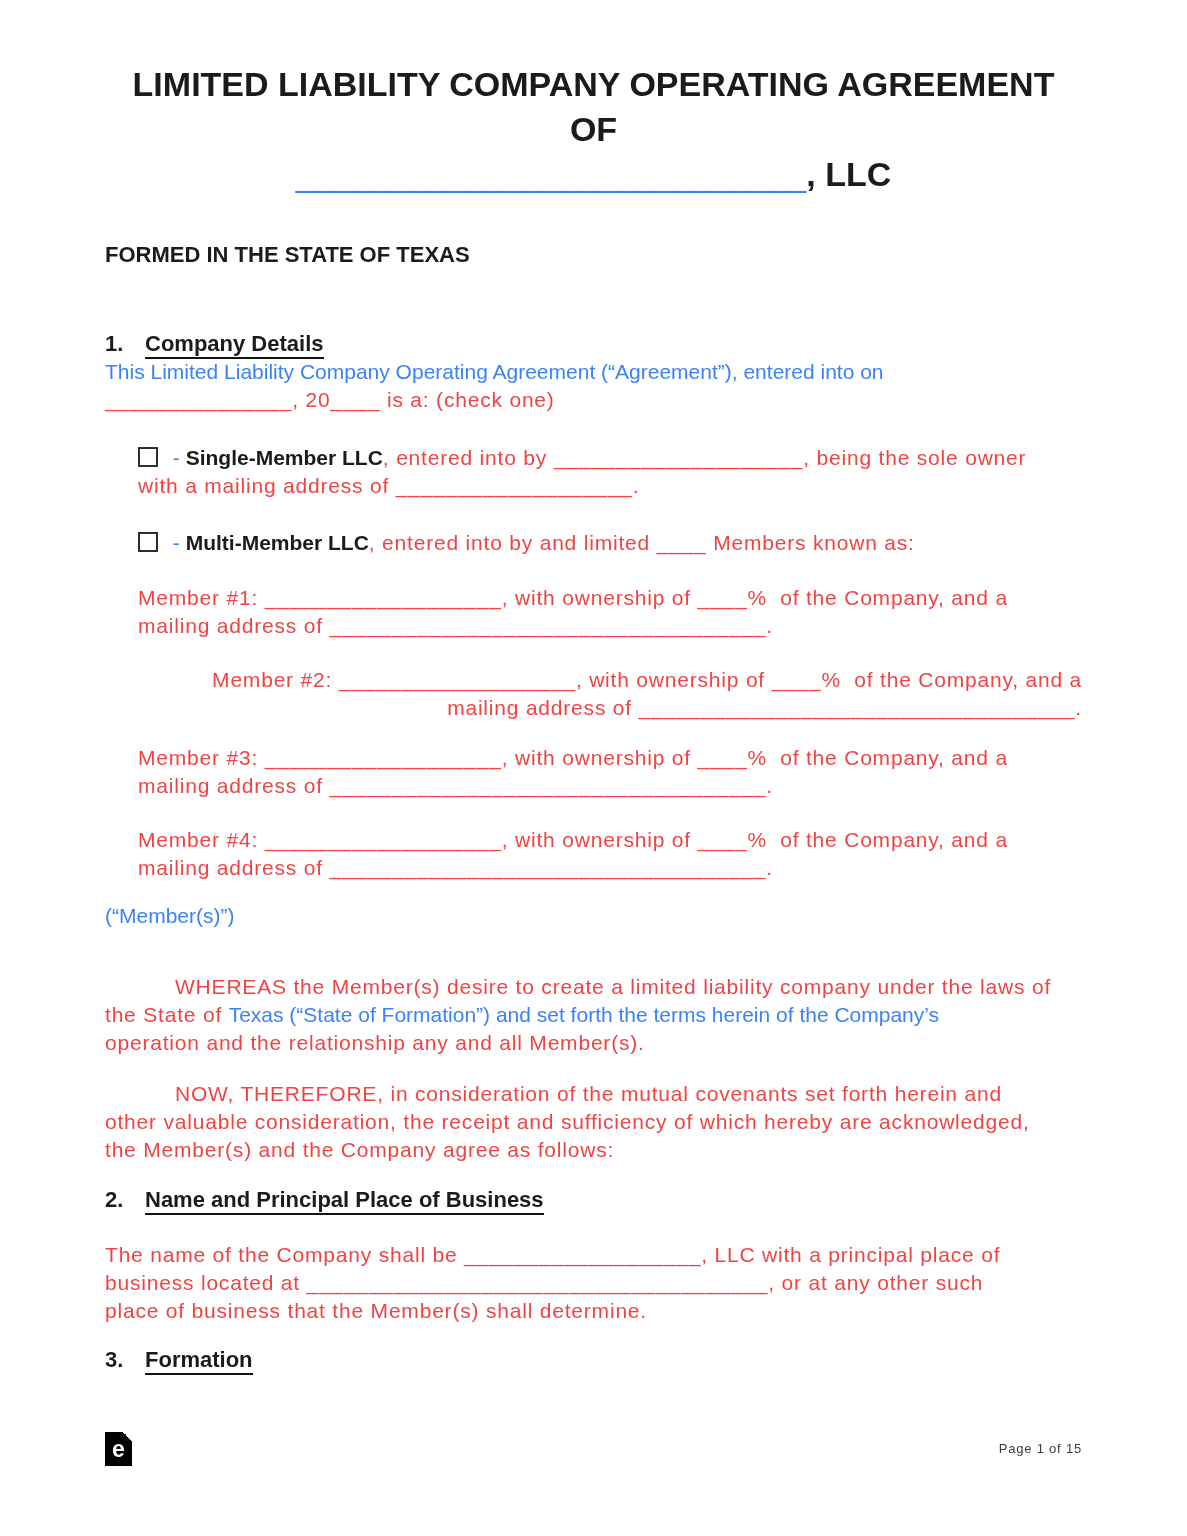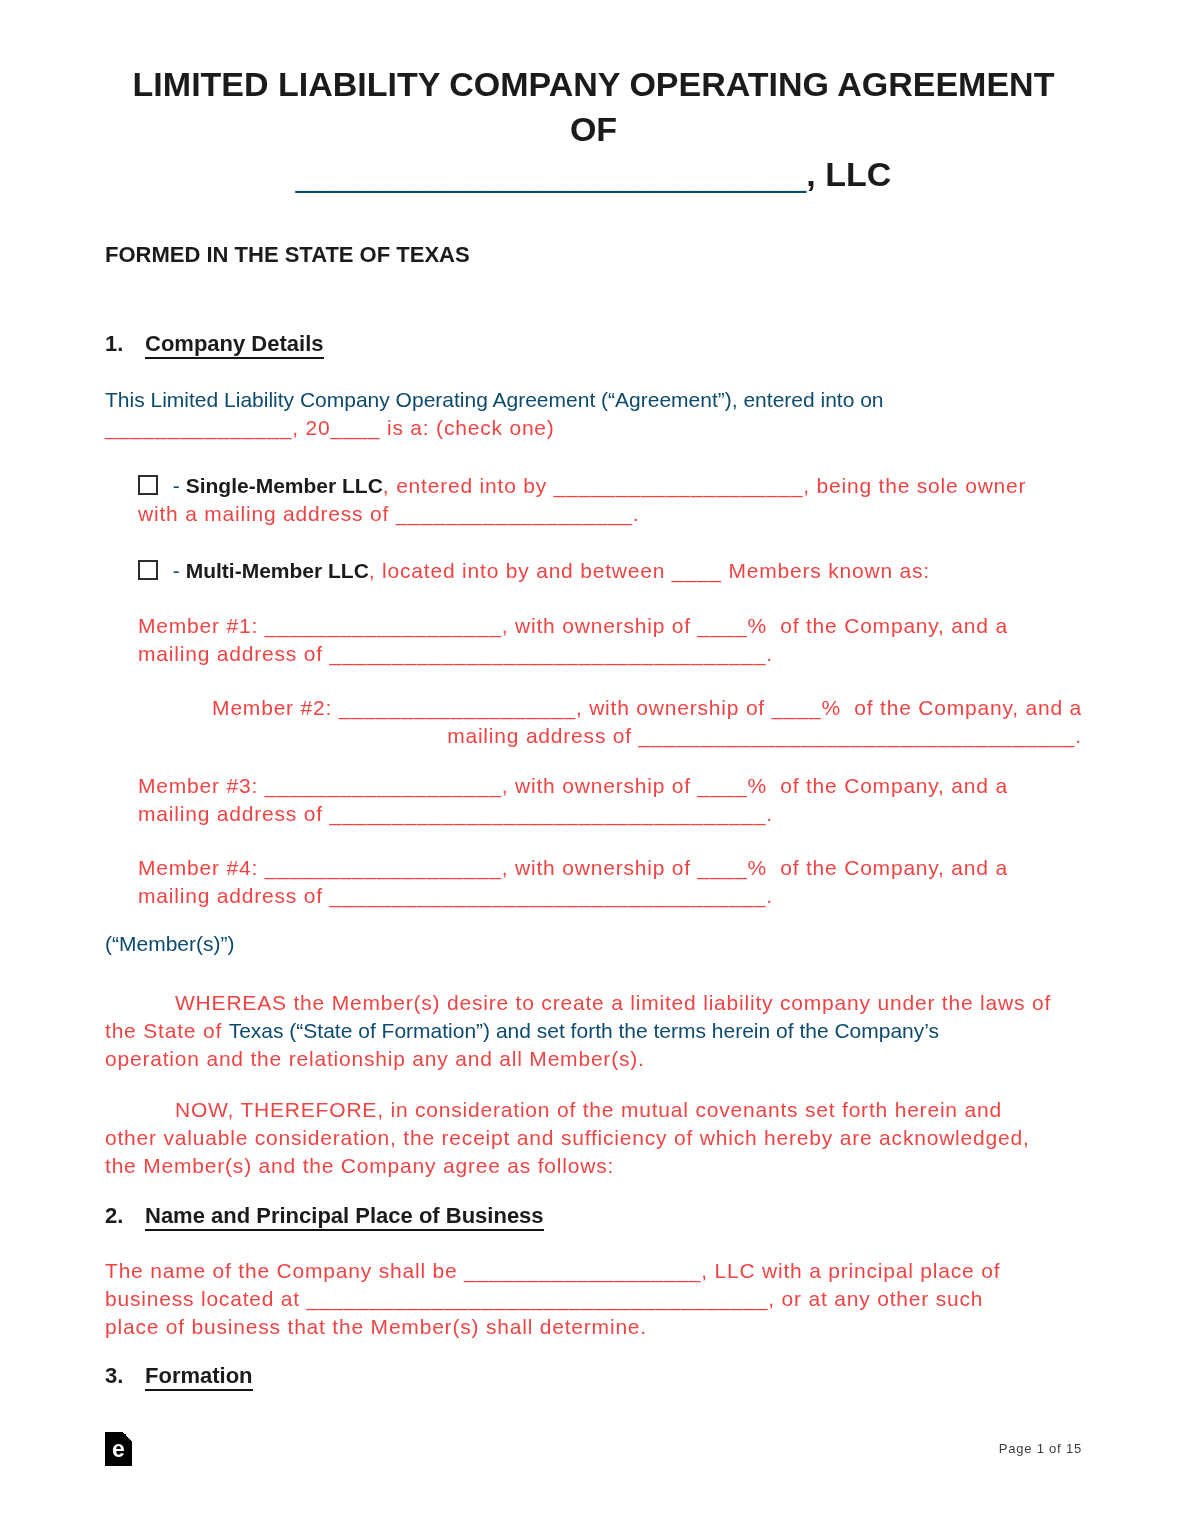--- a/index.html
+++ b/index.html
@@ -5,21 +5,21 @@
   html,body{margin:0;padding:0;background:#ffffff;}
   .page{
     width:1187px;height:1536px;position:relative;background:#ffffff;
     font-family:"Liberation Sans",sans-serif;color:#1b1b1b;overflow:hidden;
   }
   .content{padding:62px 105px 0 105px;}
   .line{white-space:pre;font-size:21px;line-height:28px;}
   .c{text-align:center;}
   .b{font-weight:bold;}
   .fs34{font-size:34px;line-height:45px;}
-  .reg{color:#0c4a6e;}
+  .reg{color:#3b82f6;}
   .fb{color:#ef4444;letter-spacing:0.8px;}
   .hd{font-size:22px;font-weight:bold;line-height:28px;white-space:pre;}
   .hd .num{display:inline-block;width:40px;}
   .hd .t{border-bottom:2px solid #141414;padding-bottom:1px;}
   .allcaps{font-size:22px;font-weight:bold;line-height:28px;}
   .indent{padding-left:33px;}
   .ti{padding-left:70px;}
   .checkbox{
     display:inline-block;width:16px;height:16px;border:2px solid #2e2e2e;
     margin-right:9px;vertical-align:-2px;background:#fff;
@@ -46,32 +46,32 @@
   <div class="content">
 
     <div class="line c b fs34">LIMITED LIABILITY COMPANY OPERATING AGREEMENT</div>
     <div class="line c b fs34">OF</div>
     <div class="line c fs34"><span class="blankline reg">___________________________</span><span class="b">, LLC</span></div>
 
     <div class="line allcaps" style="margin-top:44px;">FORMED IN THE STATE OF TEXAS</div>
 
     <div class="hd" style="margin-top:61px;"><span class="num">1.</span><span class="t">Company Details</span></div>
 
-    <div style="margin-top:28px;">
+    <div style="">
       <div class="line reg">This Limited Liability Company Operating Agreement (“Agreement”), entered into on</div>
       <div class="line fb">_______________, 20____ is a: (check one)</div>
     </div>
 
     <div class="indent" style="margin-top:30px;">
       <div class="line"><span class="checkbox"></span><span class="reg"> - </span><span class="b">Single-Member LLC</span><span class="fb">, entered into by ____________________, being the sole owner</span></div>
       <div class="line fb">with a mailing address of ___________________.</div>
     </div>
 
     <div class="indent" style="margin-top:29px;">
-      <div class="line"><span class="checkbox"></span><span class="reg"> - </span><span class="b">Multi-Member LLC</span><span class="fb">, located into by and between ____ Members known as:</span></div>
+      <div class="line"><span class="checkbox"></span><span class="reg"> - </span><span class="b">Multi-Member LLC</span><span class="fb">, entered into by and limited ____ Members known as:</span></div>
     </div>
 
     <div class="indent" style="margin-top:27px;">
       <div class="line fb">Member #1: ___________________, with ownership of ____%  of the Company, and a</div>
       <div class="line fb">mailing address of ___________________________________.</div>
     </div>
     <div class="indent" style="margin-top:26px;text-align:right;">
       <div class="line fb">Member #2: ___________________, with ownership of ____%  of the Company, and a</div>
       <div class="line fb">mailing address of ___________________________________.</div>
     </div>
@@ -79,21 +79,21 @@
       <div class="line fb">Member #3: ___________________, with ownership of ____%  of the Company, and a</div>
       <div class="line fb">mailing address of ___________________________________.</div>
     </div>
     <div class="indent" style="margin-top:26px;">
       <div class="line fb">Member #4: ___________________, with ownership of ____%  of the Company, and a</div>
       <div class="line fb">mailing address of ___________________________________.</div>
     </div>
 
     <div class="line reg" style="margin-top:20px;">(“Member(s)”)</div>
 
-    <div style="margin-top:31px;">
+    <div style="margin-top:43px;">
       <div class="line fb ti">WHEREAS the Member(s) desire to create a limited liability company under the laws of</div>
       <div class="line"><span class="fb">the State of </span><span class="reg">Texas (“State of Formation”) and set forth the terms herein of the Company’s</span></div>
       <div class="line fb">operation and the relationship any and all Member(s).</div>
     </div>
 
     <div style="margin-top:23px;">
       <div class="line fb ti">NOW, THEREFORE, in consideration of the mutual covenants set forth herein and</div>
       <div class="line fb">other valuable consideration, the receipt and sufficiency of which hereby are acknowledged,</div>
       <div class="line fb">the Member(s) and the Company agree as follows:</div>
     </div>

